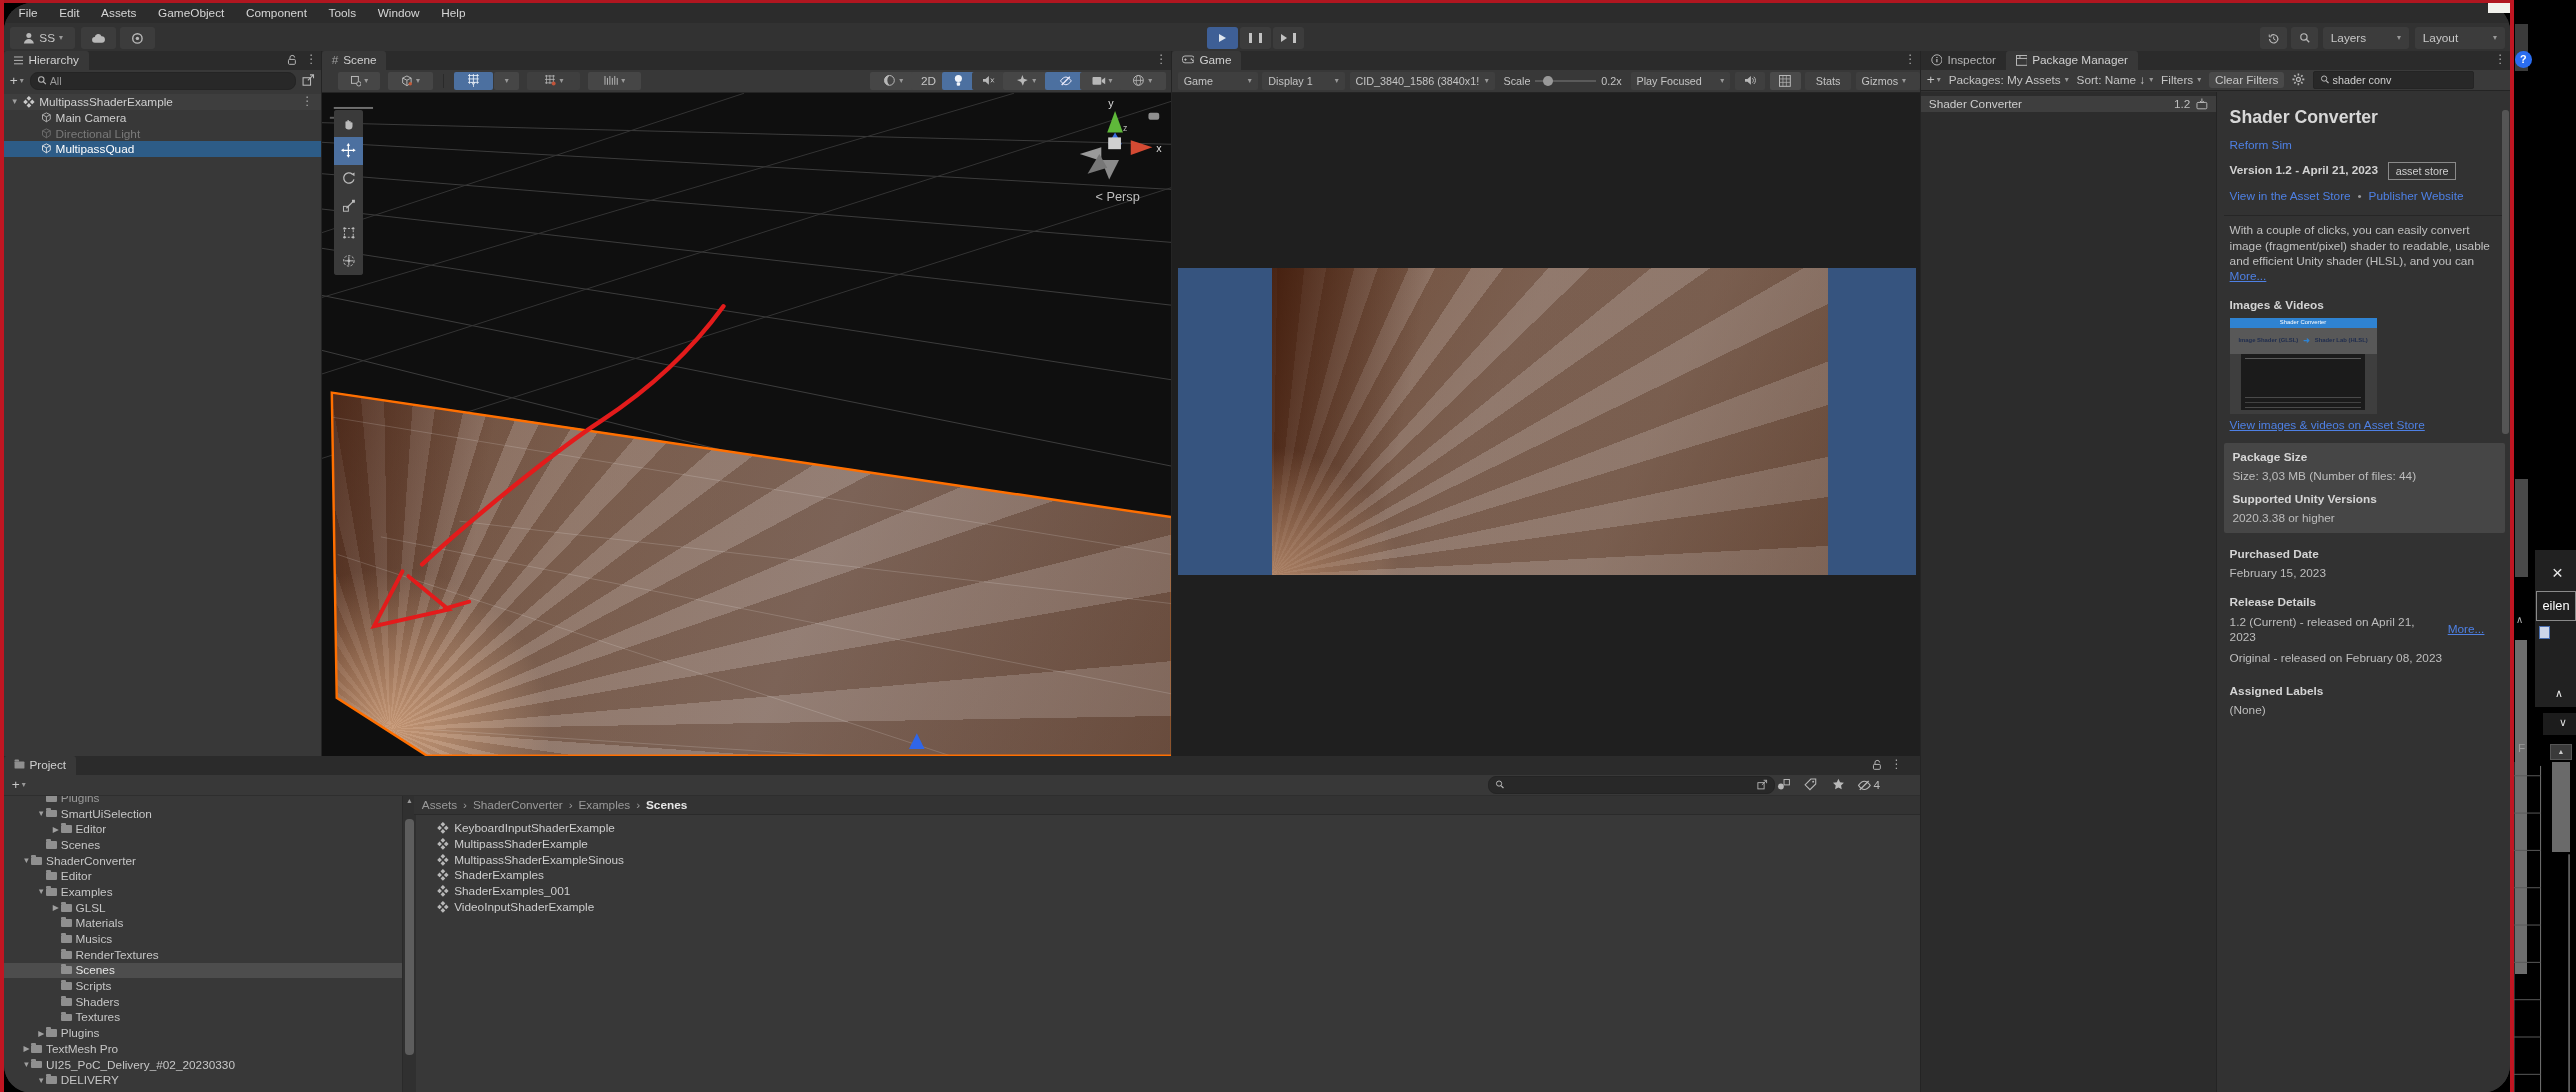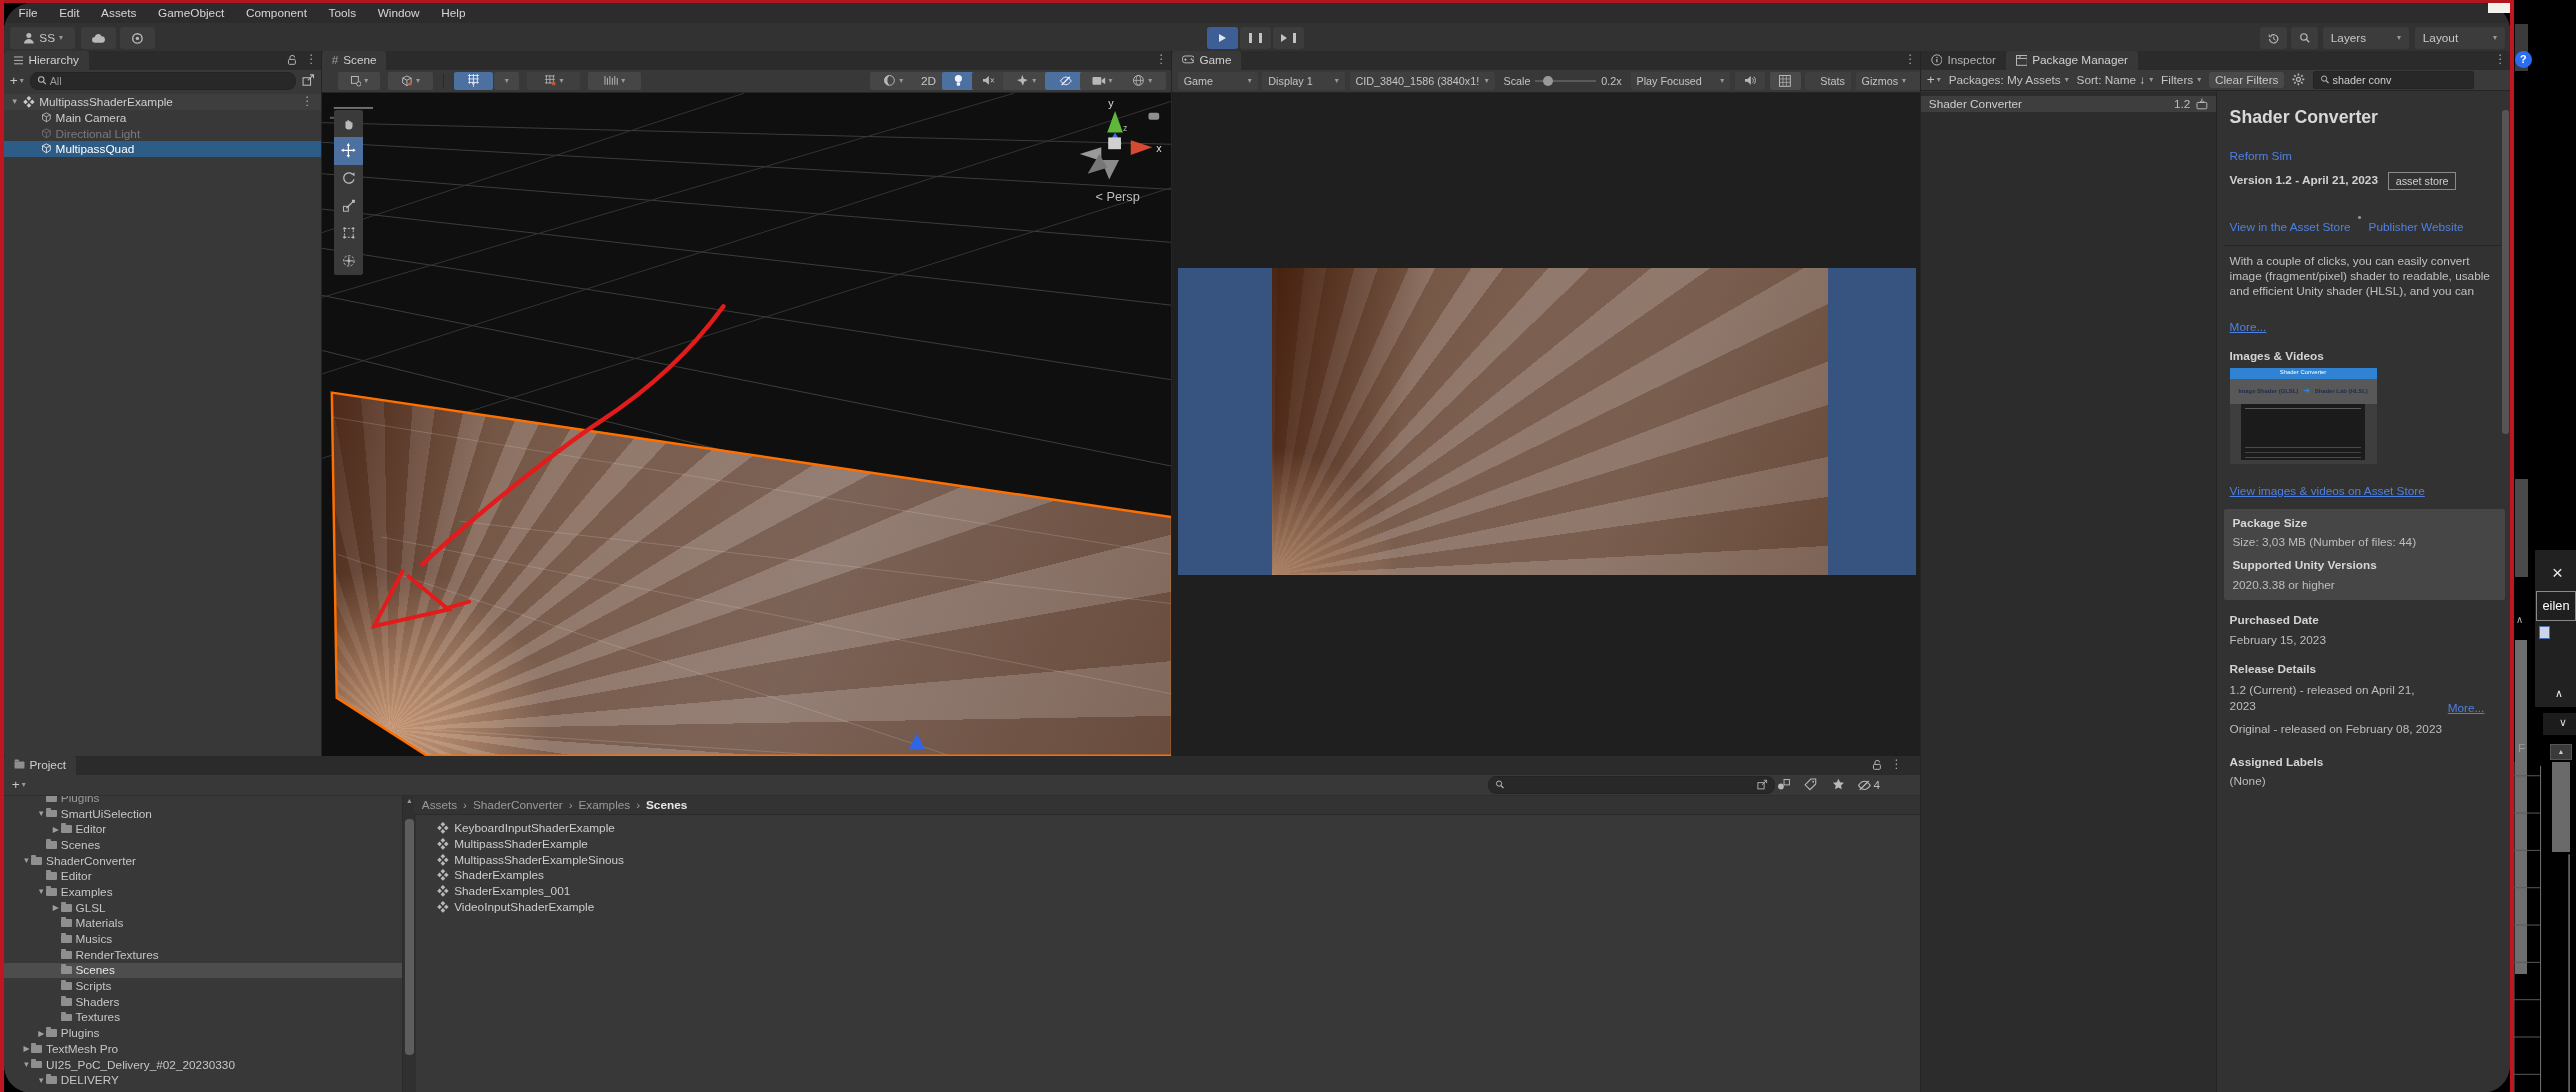--- a/index.html
+++ b/index.html
@@ -74,21 +74,21 @@
       repeating-conic-gradient(from 285deg at 0% 100%, rgba(152,127,114,.38) 0deg 4deg, rgba(94,58,38,.38) 4deg 9deg),
       linear-gradient(115deg,#7c5a46 0%,#8d766a 40%,#8a7468 65%,#6d5345 100%);}
   .gsel{height:17.7px;background:#3f3f3f;border-radius:2px;display:flex;align-items:center;padding:0 5.9px;gap:3.9px;color:#c4c4c4;font-size:10.8px;white-space:nowrap;overflow:hidden;}
   
   #pm{left:1917px;top:48px;width:589px;height:1042px;background:#323232;box-sizing:border-box;}
   #pm-toolbar{position:absolute;left:0;top:18.7px;right:0;height:21.6px;background:#3a3a3a;border-bottom:1px solid #242424;display:flex;align-items:center;padding:0 5.9px;gap:7.9px;box-sizing:border-box;color:#c4c4c4;}
   #pm-list{position:absolute;left:0;top:41px;width:295px;bottom:0;background:#2c2c2c;border-right:1px solid #242424;}
   .pmrow{height:16.7px;background:#3e3e3e;display:flex;align-items:center;padding:0 7.9px;gap:5.9px;margin-top:3.9px;}
   #pm-details{position:absolute;left:295px;top:41px;right:9.8px;bottom:0;padding:13.7px 15.7px 0 13.7px;color:#bdbdbd;line-height:1.3;}
   #pm-details h1{font-size:17.7px;color:#d8d8d8;margin:0 0 9.8px 0;font-weight:bold;}
-  .link{color:#4e80e4;margin-top:20px;}
+  .link{color:#4e80e4;}
   .u{text-decoration:underline;}
   .badge{border:1px solid #8a8a8a;color:#cfcfcf;padding:1px 6.9px;font-size:10.8px;margin-left:9.8px;}
   .sect{font-weight:bold;color:#d4d4d4;margin-top:13.7px;margin-bottom:3.9px;}
   .graybox{background:#464646;border-radius:2px;padding:6.9px 8.8px;margin:9.8px 0 3.9px -5.9px;width:281px;box-sizing:border-box;}
   .hrline{border-top:1px solid #262626;margin:9.8px 0 7.9px -5.9px;width:285px;}
   #thumb{width:147px;height:96px;background:#3e3e3e;margin:3.9px 0 3.9px 0;}
   #thumb .th{height:10.8px;background:#2f83d2;color:#fff;font-size:5.9px;display:flex;align-items:center;justify-content:center;}
   #thumb .tm{height:25.5px;background:#585858;color:#1e2c4e;font-size:5.9px;font-weight:bold;display:flex;align-items:center;justify-content:center;gap:4.9px;}
   #thumb .tc{height:56px;background:#1b1b1b;margin:0 11.8px;position:relative;}
   .codeline{position:absolute;left:3.9px;right:3.9px;height:1px;background:#6a6a6a;}
@@ -527,21 +527,21 @@
             <path d="M1 4h2.5L7 1v9L3.5 7H1Z" fill="currentColor"></path>
             <path d="M8.5 3.2a3 3 0 0 1 0 4.6M10 1.8a5 5 0 0 1 0 7.4" fill="none" stroke="currentColor"></path>
           </svg>
       </div>
       <div class="gsel" style="width:21.6px;justify-content:center;background:#4a4a4a;">
         <svg width="11.8" height="11.8" viewBox="0 0 12 12" class="ic">
             <rect x="0.5" y="0.5" width="11" height="11" fill="none" stroke="currentColor"></rect>
             <path d="M0.5 4h11M0.5 7.5h11M4 0.5v11M7.5 0.5v11" stroke="currentColor" stroke-width="0.7"></path>
           </svg>
       </div>
-      <div class="gsel" style="width:39px;justify-content:flex-end;">
+      <div class="gsel" style="width:39px;justify-content:center;">
           <span>Stats</span>
         </div>
       <div class="gsel" style="width:61px;">
         <span>Gizmos</span>
           <span class="cv">▾</span>
       </div>
     </div>
     <div id="gviewport">
       <div id="gblue">
         <div id="gimg"></div>

